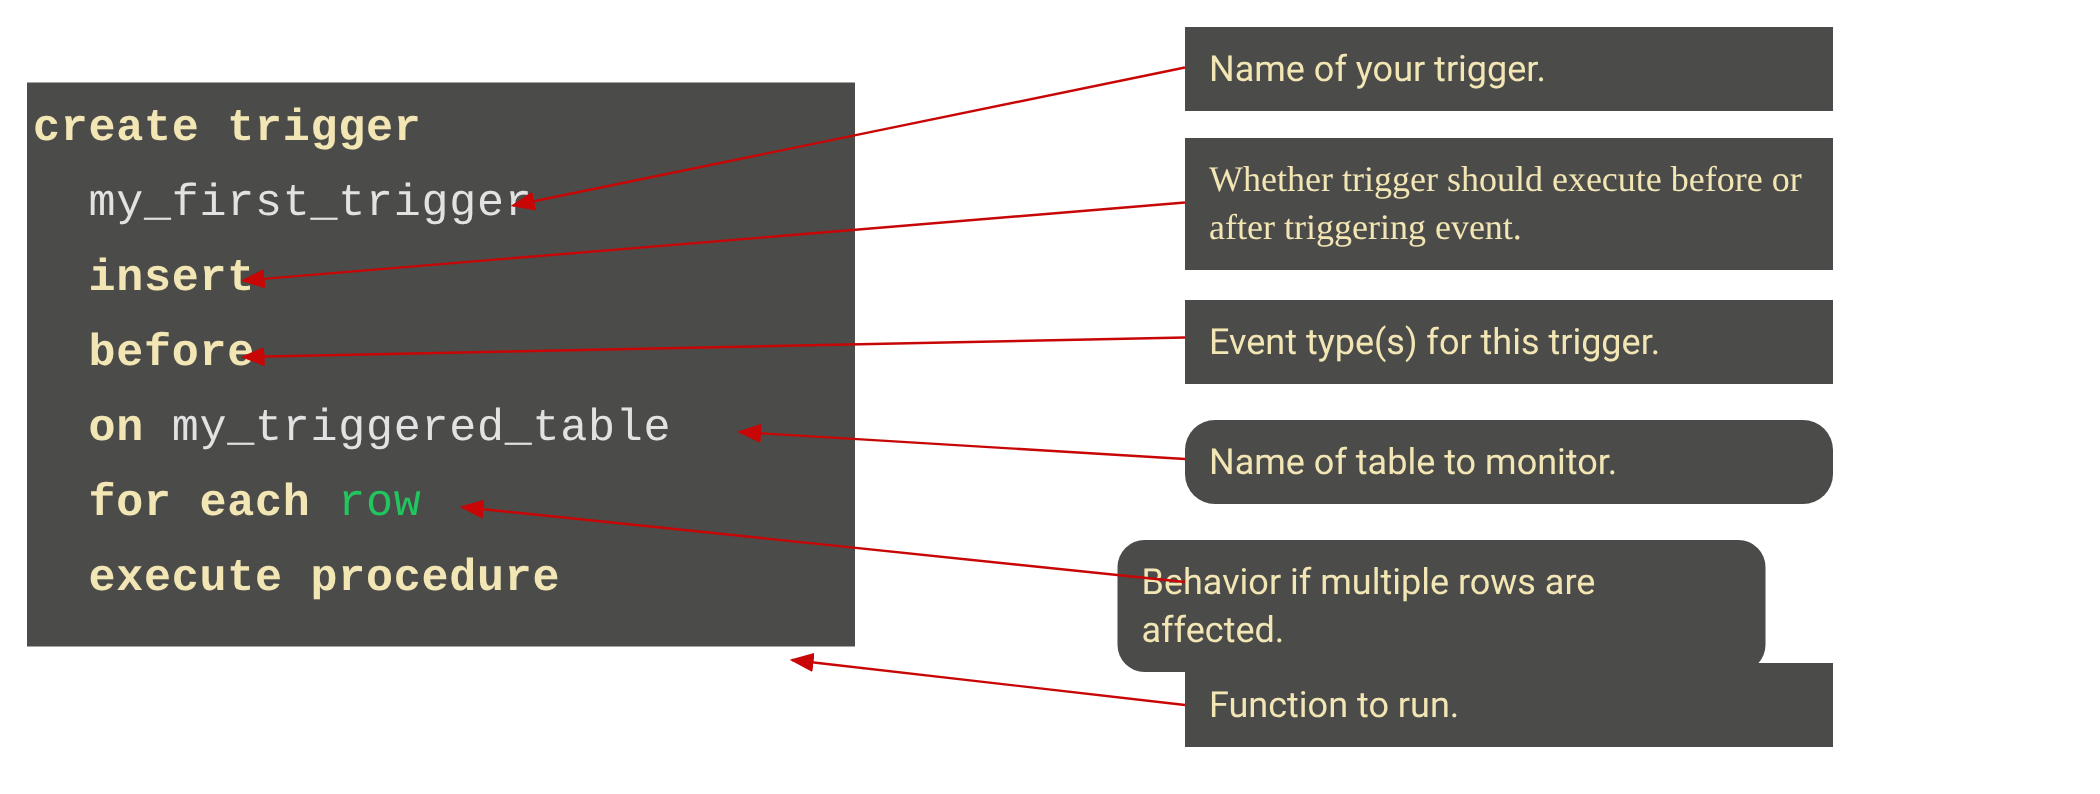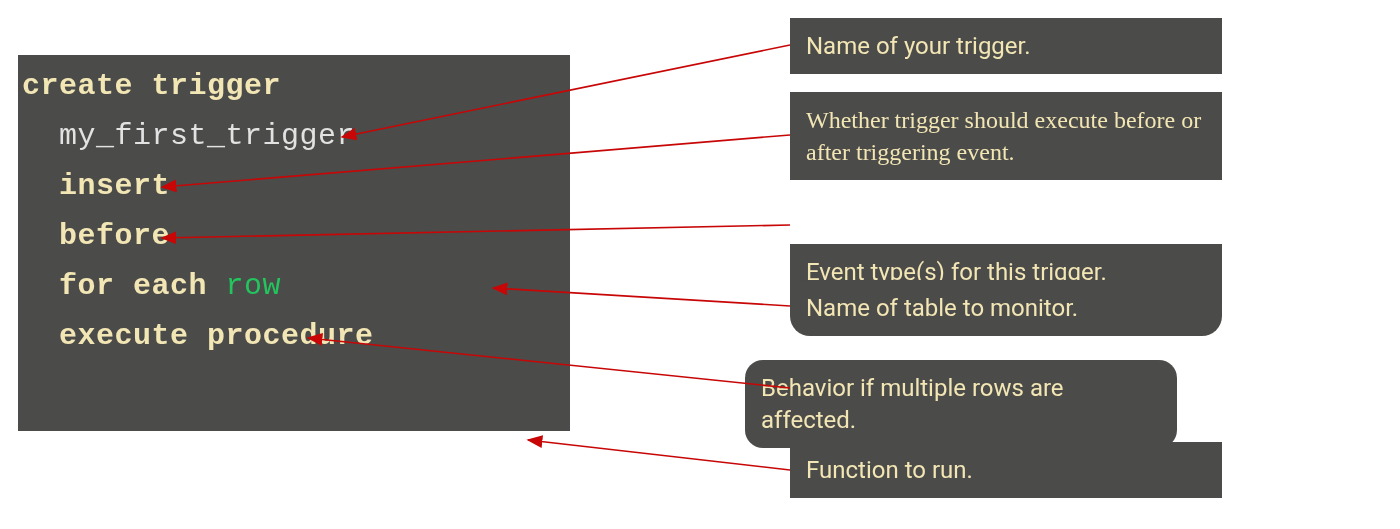--- a/index.html
+++ b/index.html
@@ -53,31 +53,32 @@
   }
 </style>
 </head>
 <body>
 
 <div class="code-panel">
   <div class="code-line"><span class="tok-kw">create trigger</span></div>
   <div class="code-line"><span class="tok-id">  my_first_trigger</span></div>
   <div class="code-line"><span class="tok-kw">  insert</span></div>
   <div class="code-line"><span class="tok-kw">  before</span></div>
+  <div class="code-line"><span class="tok-kw">  on </span><span class="tok-id">my_triggered_table</span></div>
   <div class="code-line"><span class="tok-kw">  for each </span><span class="tok-kw2">row</span></div>
   <div class="code-line"><span class="tok-kw">  execute procedure</span></div>
 </div>
 
 <div class="annotation" style="left:790px; top:18px;">
   <span>Name of your trigger.</span>
 </div>
 <div class="annotation" style="left:790px; top:92px;font-family:Liberation Serif, serif;">
   <span>Whether trigger should execute before or after triggering event.</span>
 </div>
-<div class="annotation" style="left:790px; top:200px;margin-top:44px;">
+<div class="annotation" style="left:790px; top:200px;">
   <span>Event type(s) for this trigger.</span>
 </div>
 <div class="annotation" style="left:790px; top:280px;border-radius:20px;">
   <span>Name of table to monitor.</span>
 </div>
 <div class="annotation" style="left:745px; top:360px;border-radius:18px;">
   <span>Behavior if multiple rows are affected.</span>
 </div>
 <div class="annotation" style="left:790px; top:442px;">
   <span>Function to run.</span>

